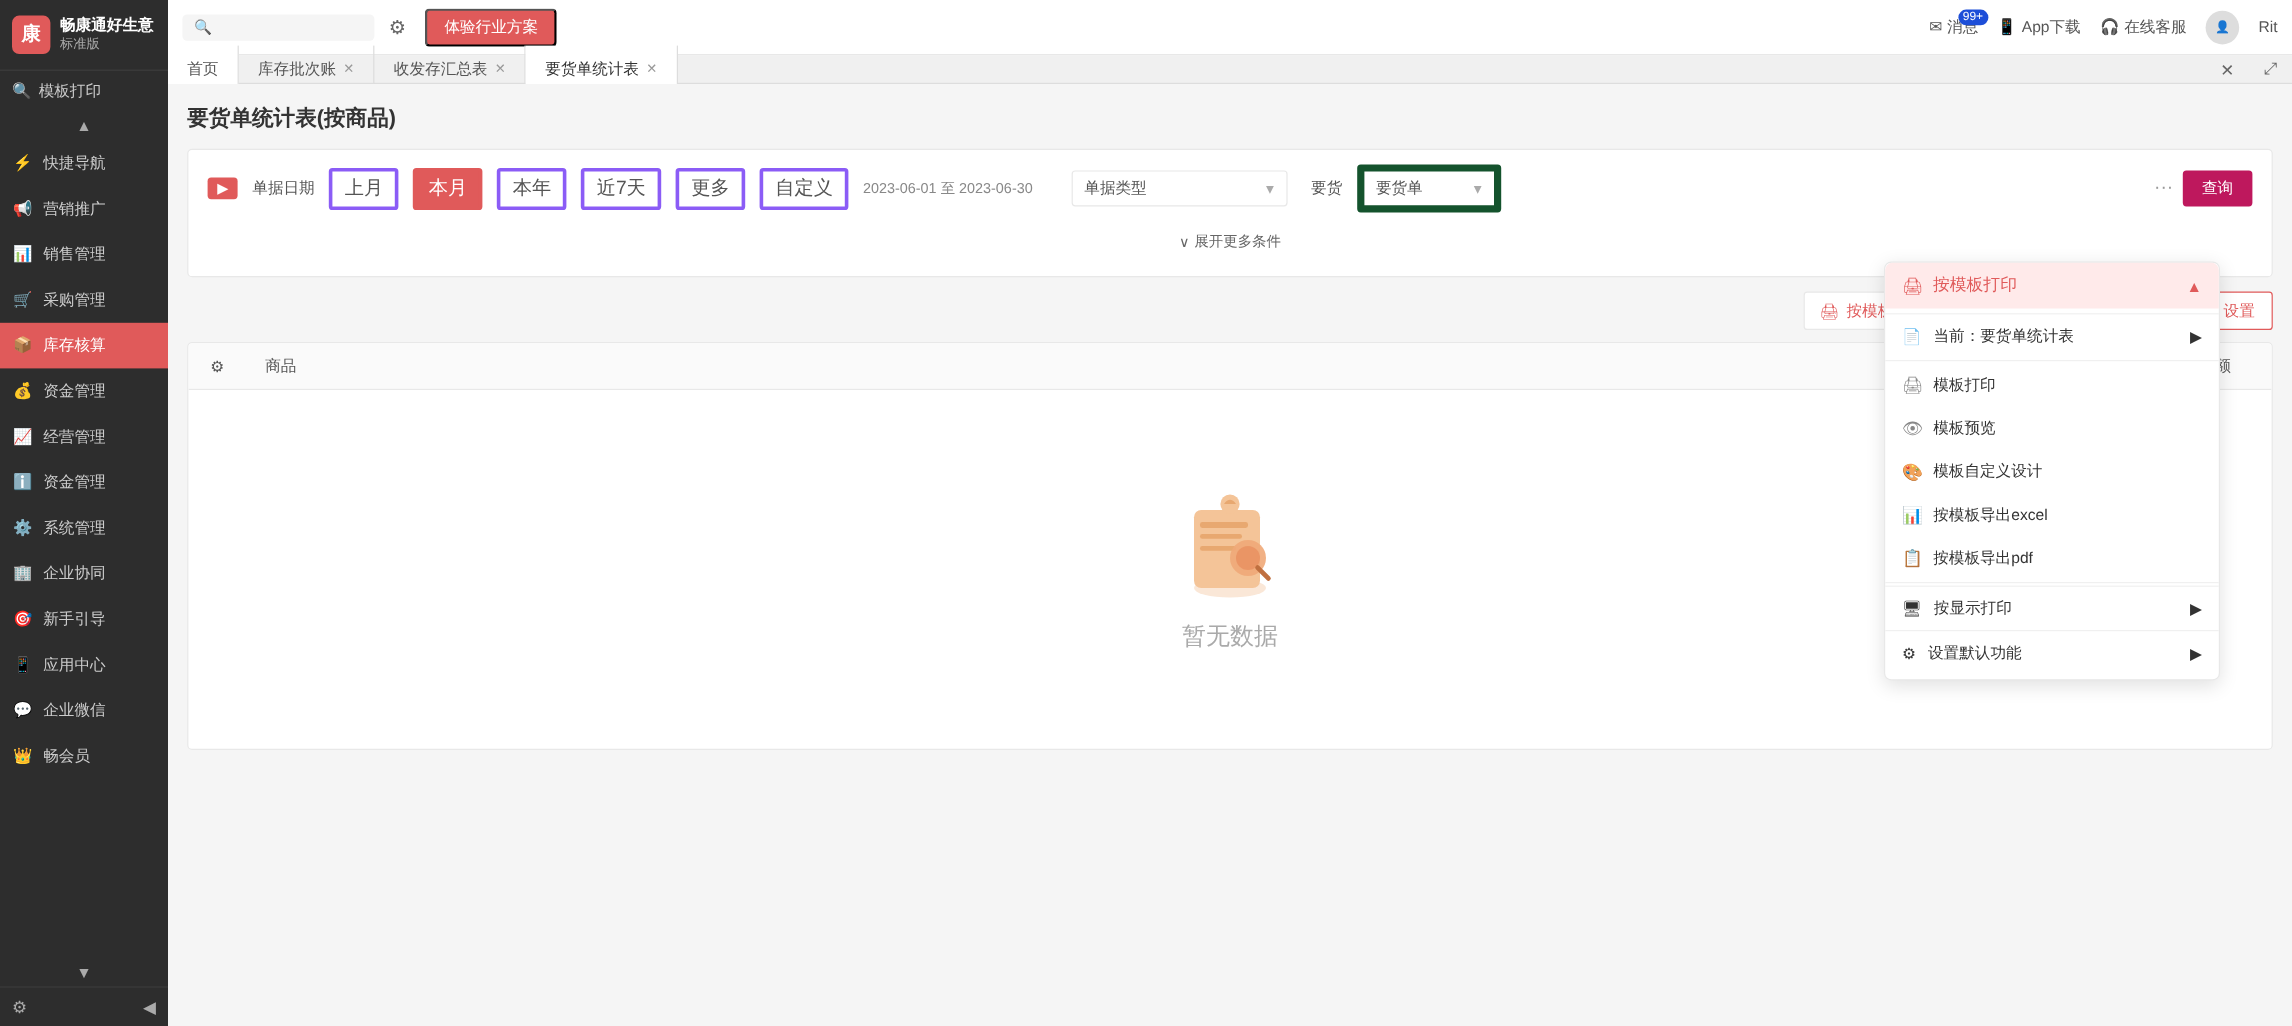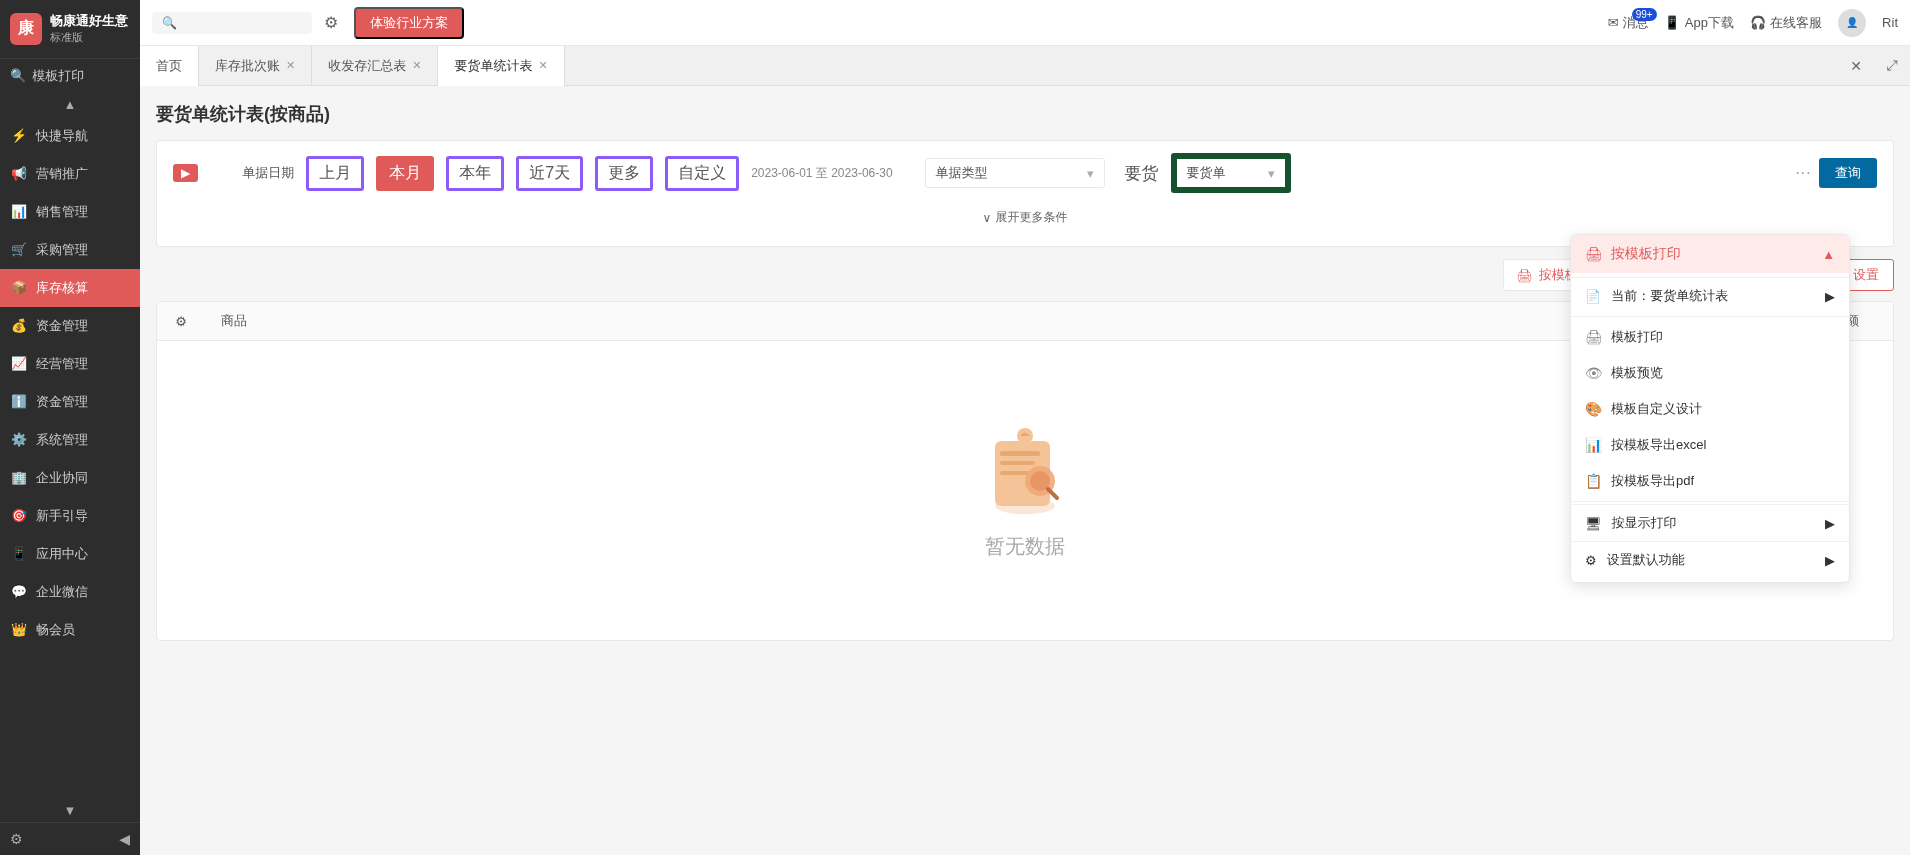--- a/index.html
+++ b/index.html
@@ -173,21 +173,21 @@
       background: #ddd;
       display: flex;
       align-items: center;
       justify-content: center;
       font-size: 11px;
       color: #666;
     }
 
     
     .tabs-bar {
-      height: 40px;
+      height: 24px;
       background: #f0f0f0;
       display: flex;
       align-items: center;
       padding: 0 0 0 0;
       border-bottom: 1px solid #ddd;
       position: relative;
     }
     .tab-item {
       height: 40px;
       display: flex;
@@ -243,21 +243,21 @@
       border-radius: 4px;
       padding: 12px 16px;
       margin-bottom: 12px;
     }
     .filter-row {
       display: flex;
       align-items: center;
       gap: 12px;
       flex-wrap: nowrap;
     }
-    .filter-label { color: #555; font-size: 13px; white-space: nowrap; margin-left: 32px; }
+    .filter-label { color: #555; font-size: 13px; white-space: nowrap; }
     .date-btn {
       padding: 4px 10px;
       border: 3px solid #8b5cf6;
       border-radius: 3px;
       cursor: pointer;
       font-size: 16px;
       color: #555;
       background: white;
     }
     .date-btn.active { background: #e05a5a; color: white; border-color: #e05a5a; }
@@ -282,21 +282,21 @@
       align-items: center;
       justify-content: center;
       padding: 8px;
       color: #666;
       cursor: pointer;
       font-size: 12px;
       gap: 4px;
       margin-top: 8px;
     }
     .btn-primary {
-      background: #0369a1;
+      background: #be185d;
       color: white;
       padding: 6px 16px;
       border: none;
       border-radius: 3px;
       cursor: pointer;
       font-size: 13px;
     }
     .btn-default {
       background: white;
       color: #555;
@@ -621,21 +621,21 @@
         <button class="date-btn">近7天</button>
         <button class="date-btn">更多</button>
         <button class="date-btn">自定义</button>
         <span class="date-range">2023-06-01 至 2023-06-30</span>
 
         <div class="filter-select" style="margin-left:20px;">
           <span>单据类型</span>
           <span class="arrow">▾</span>
         </div>
 
-        <span style="margin-left:8px;color:#555;font-size:17px;">要货</span>
+        <span style="margin-left:8px;color:#555;font-size:13px;">要货</span>
         <div style="display:flex;align-items:center;gap:4px;border:6px solid #14532d;border-radius:3px;padding:5px 10px;background:white;min-width:120px;">
           <span style="color:#555;font-size:13px;">要货单</span>
           <span style="color:#aaa;margin-left:auto;">▾</span>
         </div>
 
         <div style="margin-left:auto;display:flex;align-items:center;gap:8px;">
           <span style="color:#999;font-size:16px;cursor:pointer;">···</span>
           <button class="btn-primary">查询</button>
         </div>
       </div>

